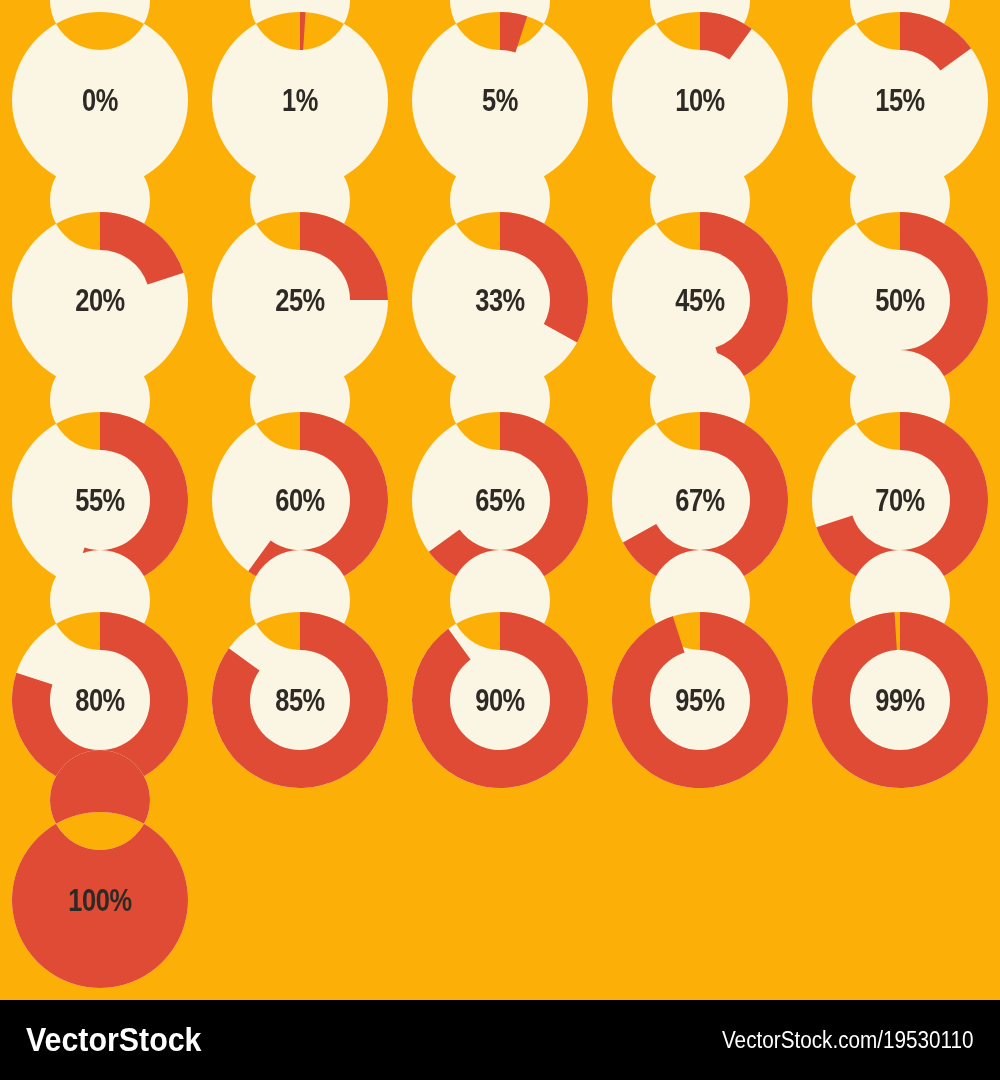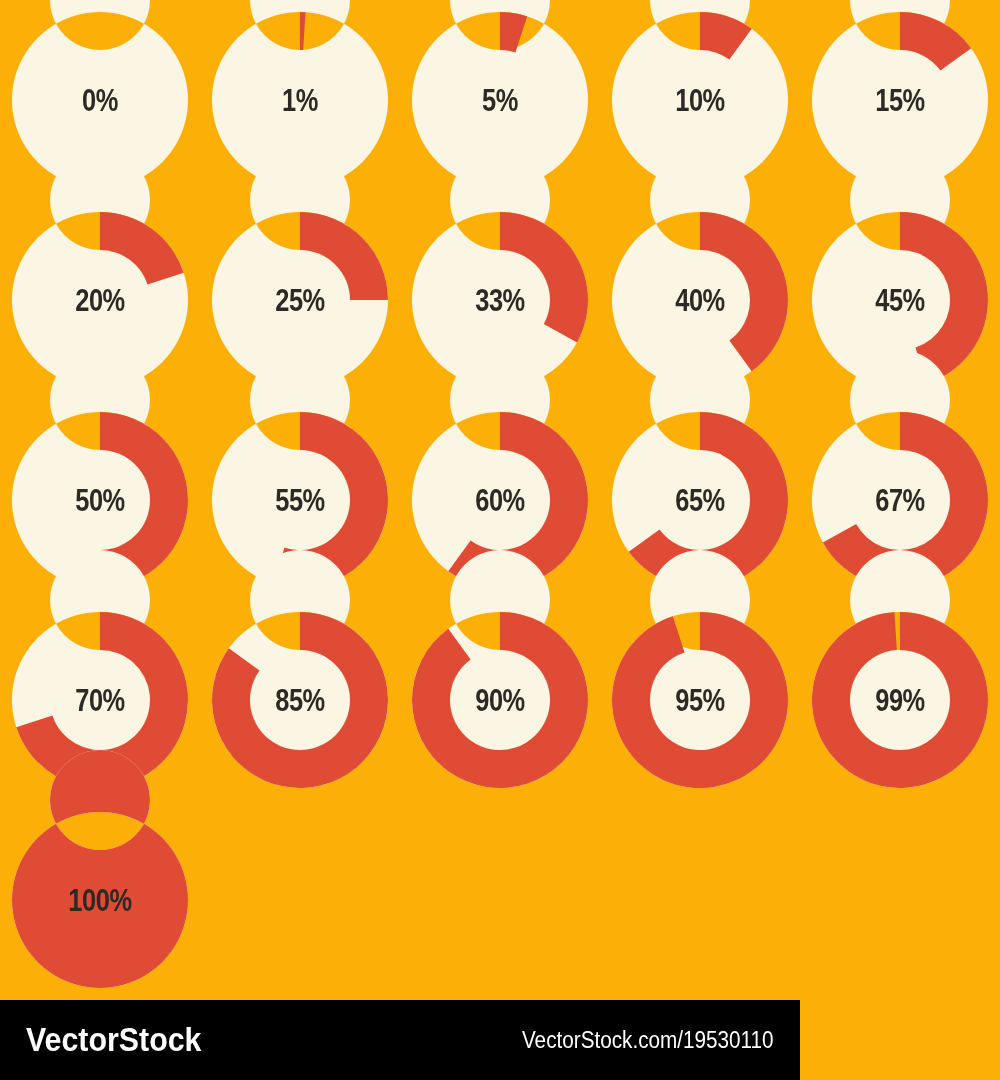--- a/index.html
+++ b/index.html
@@ -62,21 +62,21 @@
     letter-spacing: -0.5px;
     color: #2D2A26;
     transform: scaleX(0.82);
     pointer-events: none;
     line-height: 1;
   }
   #footer-bar {
     position: absolute;
     left: 0;
     bottom: 0;
-    width: 800px;
+    width: 1000px;
     height: 80px;
     background: #000000;
     display: flex;
     align-items: center;
     justify-content: space-between;
     padding: 0 26px;
     box-sizing: border-box;
   }
   #footer-brand {
     color: #FFFFFF;
@@ -153,27 +153,20 @@
       <div class="donut-cell">
         <svg class="donut-svg" viewBox="0 0 176 176">
           <path d="M 88 0 A 88 88 0 1 1 87.99 0 Z M 88 38 A 50 50 0 1 0 87.99 38 Z" fill="#FBF5E3" fill-rule="evenodd"></path>
           <path d="M 88 0 A 88 88 0 0 1 165.11498784385998 130.39432332095095 L 131.8153340021932 112.08768370508577 A 50 50 0 0 0 88 38 Z" fill="#DF4B35"></path>
         </svg>
         <div class="donut-label">33%</div>
       </div>
       <div class="donut-cell">
         <svg class="donut-svg" viewBox="0 0 176 176">
           <path d="M 88 0 A 88 88 0 1 1 87.99 0 Z M 88 38 A 50 50 0 1 0 87.99 38 Z" fill="#FBF5E3" fill-rule="evenodd"></path>
-          <path d="M 88 0 A 88 88 0 0 1 139.72510220173763 159.19349550499538 L 117.38926261462366 128.45084971874738 A 50 50 0 0 0 88 38 Z" fill="#DF4B35"></path>
-        </svg>
-        <div class="donut-label">40%</div>
-      </div>
-      <div class="donut-cell">
-        <svg class="donut-svg" viewBox="0 0 176 176">
-          <path d="M 88 0 A 88 88 0 1 1 87.99 0 Z M 88 38 A 50 50 0 1 0 87.99 38 Z" fill="#FBF5E3" fill-rule="evenodd"></path>
           <path d="M 88 0 A 88 88 0 0 1 115.19349550499538 171.69297343397352 L 103.45084971874738 135.55282581475768 A 50 50 0 0 0 88 38 Z" fill="#DF4B35"></path>
         </svg>
         <div class="donut-label">45%</div>
       </div>
       <div class="donut-cell">
         <svg class="donut-svg" viewBox="0 0 176 176">
           <path d="M 88 0 A 88 88 0 1 1 87.99 0 Z M 88 38 A 50 50 0 1 0 87.99 38 Z" fill="#FBF5E3" fill-rule="evenodd"></path>
           <path d="M 88 0 A 88 88 0 0 1 88 176 L 88 138 A 50 50 0 0 0 88 38 Z" fill="#DF4B35"></path>
         </svg>
         <div class="donut-label">50%</div>
@@ -205,20 +198,27 @@
           <path d="M 88 0 A 88 88 0 1 1 10.885012156140007 130.39432332095095 L 44.18466599780682 112.08768370508577 A 50 50 0 1 0 88 38 Z" fill="#DF4B35"></path>
         </svg>
         <div class="donut-label">67%</div>
       </div>
       <div class="donut-cell">
         <svg class="donut-svg" viewBox="0 0 176 176">
           <path d="M 88 0 A 88 88 0 1 1 87.99 0 Z M 88 38 A 50 50 0 1 0 87.99 38 Z" fill="#FBF5E3" fill-rule="evenodd"></path>
           <path d="M 88 0 A 88 88 0 1 1 4.307026566026494 115.19349550499538 L 40.447174185242325 103.45084971874738 A 50 50 0 1 0 88 38 Z" fill="#DF4B35"></path>
         </svg>
         <div class="donut-label">70%</div>
+      </div>
+      <div class="donut-cell">
+        <svg class="donut-svg" viewBox="0 0 176 176">
+          <path d="M 88 0 A 88 88 0 1 1 87.99 0 Z M 88 38 A 50 50 0 1 0 87.99 38 Z" fill="#FBF5E3" fill-rule="evenodd"></path>
+          <path d="M 88 0 A 88 88 0 1 1 4.307026566026494 60.8065044950046 L 40.447174185242325 72.54915028125261 A 50 50 0 1 0 88 38 Z" fill="#DF4B35"></path>
+        </svg>
+        <div class="donut-label">80%</div>
       </div>
       <div class="donut-cell">
         <svg class="donut-svg" viewBox="0 0 176 176">
           <path d="M 88 0 A 88 88 0 1 1 87.99 0 Z M 88 38 A 50 50 0 1 0 87.99 38 Z" fill="#FBF5E3" fill-rule="evenodd"></path>
           <path d="M 88 0 A 88 88 0 1 1 16.806504495004617 36.27489779826237 L 47.54915028125262 58.61073738537635 A 50 50 0 1 0 88 38 Z" fill="#DF4B35"></path>
         </svg>
         <div class="donut-label">85%</div>
       </div>
       <div class="donut-cell">
         <svg class="donut-svg" viewBox="0 0 176 176">

